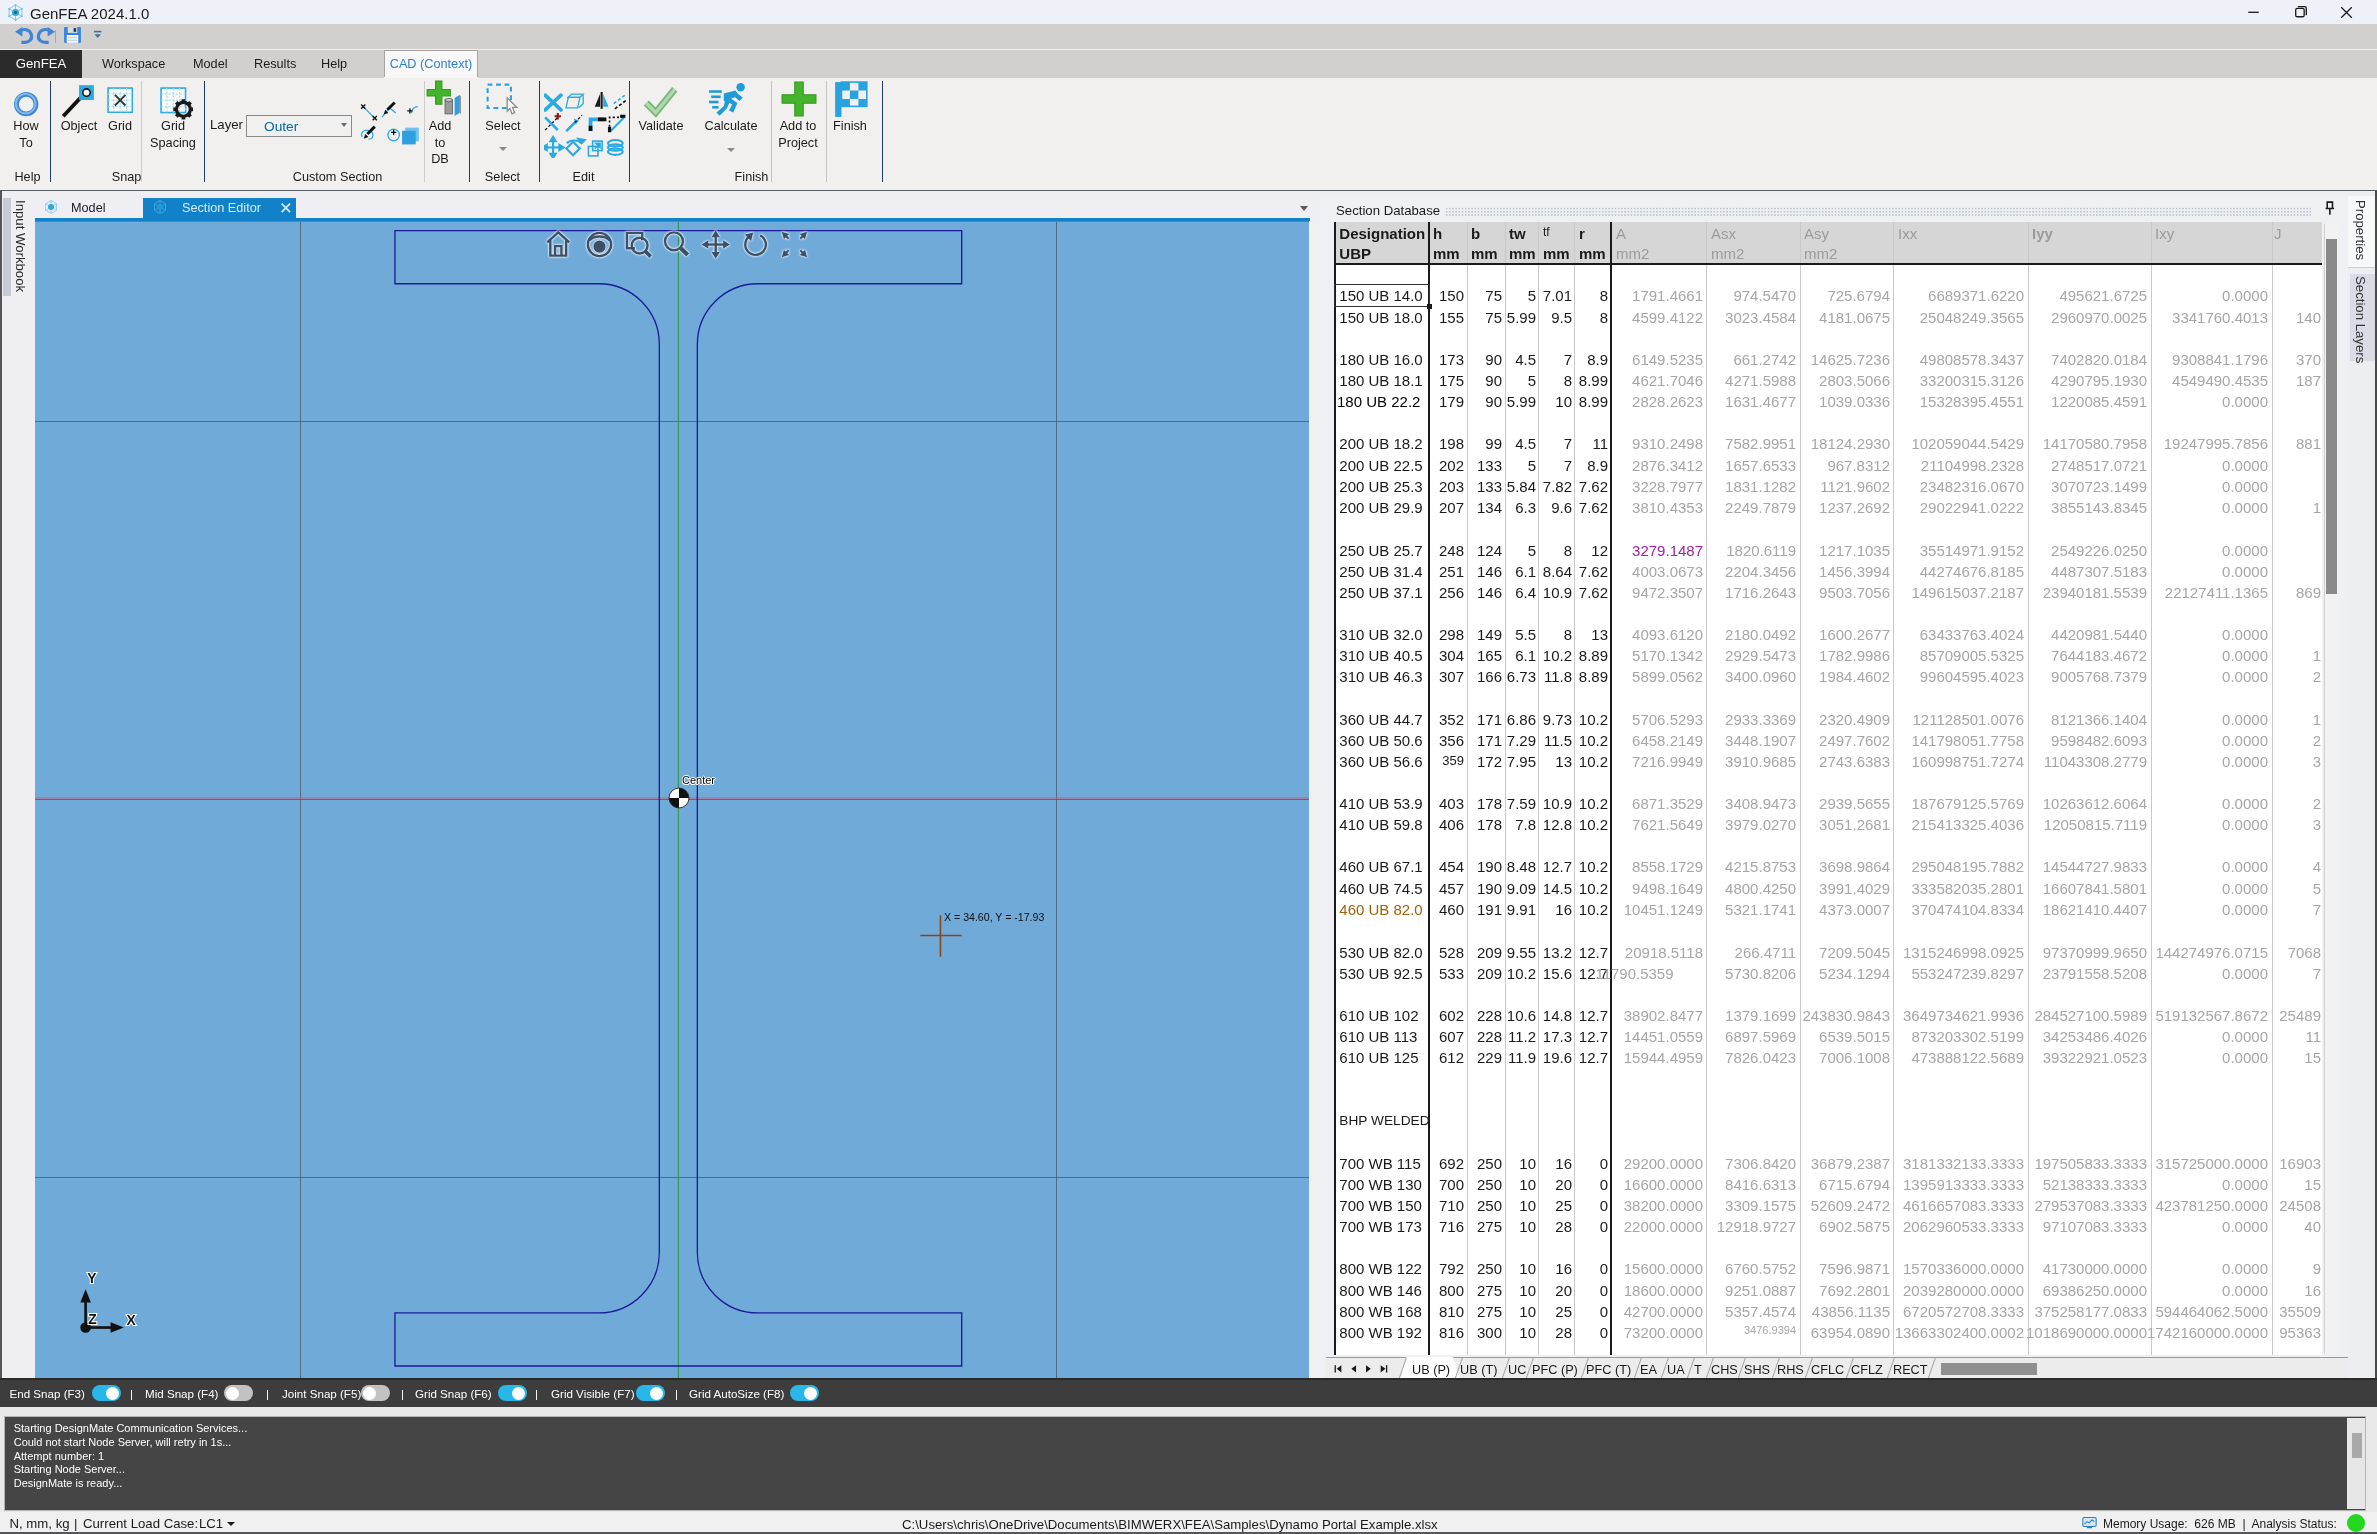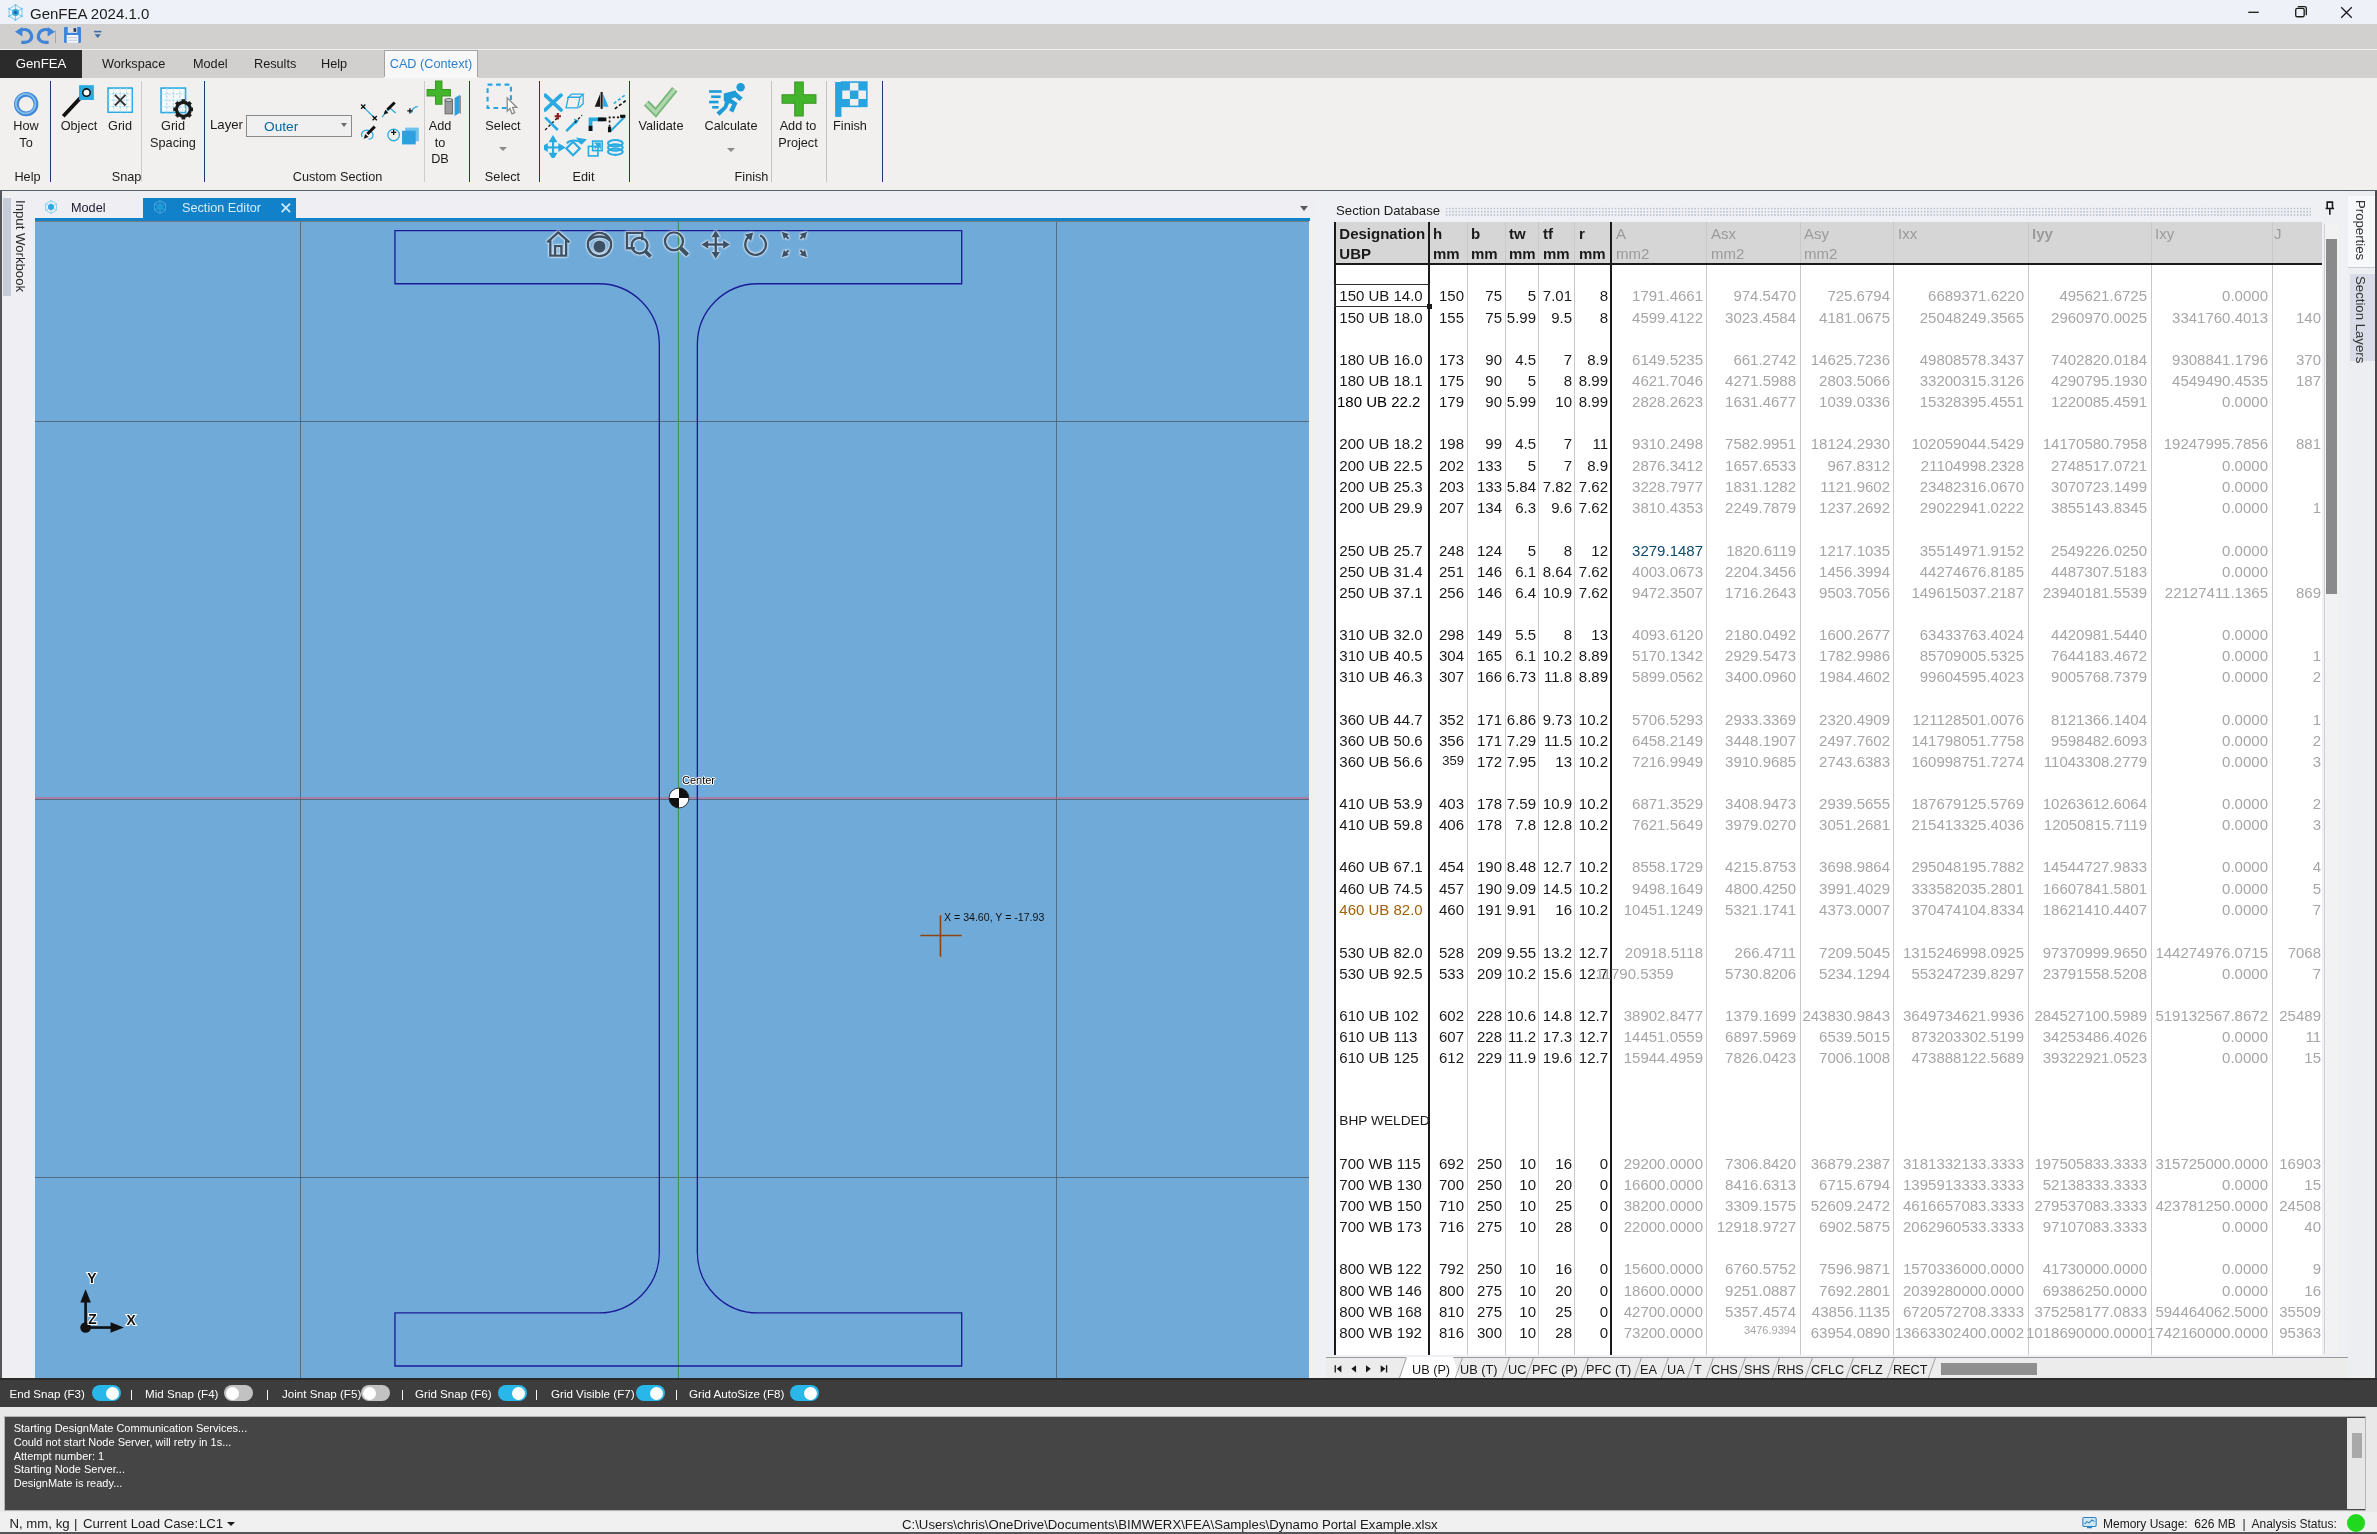--- a/index.html
+++ b/index.html
@@ -430,21 +430,21 @@
 <div class="a" style="left:938px;top:0;width:0.5px;height:1133px;background:#c9c9c9"></div>
 <div class="a" style="left:0;top:42px;width:1024px;height:1091px;background-image:repeating-linear-gradient(to bottom,transparent 0 20.6px,#c9c9c9 20.6px 21px)"></div>
 <div class="a" style="left:0;top:0;width:1.6px;height:1133px;background:#1a1a1a"></div>
 <div class="a" style="left:94px;top:0;width:1.6px;height:1133px;background:#1a1a1a"></div>
 <div class="a" style="left:276px;top:0;width:1.6px;height:1133px;background:#1a1a1a"></div>
 <div class="a" style="left:0;top:41px;width:1024px;height:1.6px;background:#1a1a1a"></div>
 <div class="a" style="left:5.3px;top:2.6px;font-size:15px;font-weight:bold;color:#1a1a1a">Designation</div>
 <div class="a" style="left:99px;top:2.6px;font-size:15px;font-weight:bold;color:#1a1a1a">h</div>
 <div class="a" style="left:137px;top:2.6px;font-size:15px;font-weight:bold;color:#1a1a1a">b</div>
 <div class="a" style="left:175px;top:2.6px;font-size:15px;font-weight:bold;color:#1a1a1a">tw</div>
-<div class="a" style="left:209px;top:2.6px;font-size:15px;font-weight:bold;color:#1a1a1a">tf</div>
+<div class="a" style="left:209px;top:2.6px;font-size:12px;font-weight:normal;color:#1a1a1a">tf</div>
 <div class="a" style="left:245px;top:2.6px;font-size:15px;font-weight:bold;color:#1a1a1a">r</div>
 <div class="a" style="left:282px;top:2.6px;font-size:15px;font-weight:normal;color:#9b9b9b">A</div>
 <div class="a" style="left:377px;top:2.6px;font-size:15px;font-weight:normal;color:#9b9b9b">Asx</div>
 <div class="a" style="left:470px;top:2.6px;font-size:15px;font-weight:normal;color:#9b9b9b">Asy</div>
 <div class="a" style="left:564px;top:2.6px;font-size:15px;font-weight:normal;color:#9b9b9b">Ixx</div>
 <div class="a" style="left:698px;top:2.6px;font-size:15px;font-weight:bold;color:#9b9b9b">Iyy</div>
 <div class="a" style="left:821px;top:2.6px;font-size:15px;font-weight:normal;color:#9b9b9b">Ixy</div>
 <div class="a" style="left:940px;top:2.6px;font-size:15px;font-weight:normal;color:#9b9b9b">J</div>
 <div class="a" style="left:5.3px;top:23px;font-size:15px;font-weight:bold;color:#1a1a1a">UBP</div>
 <div class="a" style="left:99px;top:23px;font-size:15px;font-weight:bold;color:#1a1a1a">mm</div>
@@ -567,21 +567,21 @@
 <div class="a" style="left:553px;top:277px;width:137px;text-align:right;font-size:15px;color:#a6a6a6">29022941.0222</div>
 <div class="a" style="left:676px;top:277px;width:137px;text-align:right;font-size:15px;color:#a6a6a6">3855143.8345</div>
 <div class="a" style="left:797px;top:277px;width:137px;text-align:right;font-size:15px;color:#a6a6a6">0.0000</div>
 <div class="a" style="left:902px;top:277px;width:85px;text-align:right;font-size:15px;color:#a6a6a6">1</div>
 <div class="a" style="left:5.3px;top:320px;font-size:15px;color:#1a1a1a;white-space:nowrap">250 UB 25.7</div>
 <div class="a" style="left:45px;top:320px;width:85px;text-align:right;font-size:15px;color:#1a1a1a">248</div>
 <div class="a" style="left:83px;top:320px;width:85px;text-align:right;font-size:15px;color:#1a1a1a">124</div>
 <div class="a" style="left:117px;top:320px;width:85px;text-align:right;font-size:15px;color:#1a1a1a">5</div>
 <div class="a" style="left:153px;top:320px;width:85px;text-align:right;font-size:15px;color:#1a1a1a">8</div>
 <div class="a" style="left:189px;top:320px;width:85px;text-align:right;font-size:15px;color:#1a1a1a">12</div>
-<div class="a" style="left:232px;top:320px;width:137px;text-align:right;font-size:15px;color:#0c4a6e">3279.1487</div>
+<div class="a" style="left:232px;top:320px;width:137px;text-align:right;font-size:15px;color:#a21caf">3279.1487</div>
 <div class="a" style="left:325px;top:320px;width:137px;text-align:right;font-size:15px;color:#a6a6a6">1820.6119</div>
 <div class="a" style="left:419px;top:320px;width:137px;text-align:right;font-size:15px;color:#a6a6a6">1217.1035</div>
 <div class="a" style="left:553px;top:320px;width:137px;text-align:right;font-size:15px;color:#a6a6a6">35514971.9152</div>
 <div class="a" style="left:676px;top:320px;width:137px;text-align:right;font-size:15px;color:#a6a6a6">2549226.0250</div>
 <div class="a" style="left:797px;top:320px;width:137px;text-align:right;font-size:15px;color:#a6a6a6">0.0000</div>
 <div class="a" style="left:5.3px;top:341px;font-size:15px;color:#1a1a1a;white-space:nowrap">250 UB 31.4</div>
 <div class="a" style="left:45px;top:341px;width:85px;text-align:right;font-size:15px;color:#1a1a1a">251</div>
 <div class="a" style="left:83px;top:341px;width:85px;text-align:right;font-size:15px;color:#1a1a1a">146</div>
 <div class="a" style="left:117px;top:341px;width:85px;text-align:right;font-size:15px;color:#1a1a1a">6.1</div>
 <div class="a" style="left:153px;top:341px;width:85px;text-align:right;font-size:15px;color:#1a1a1a">8.64</div>

